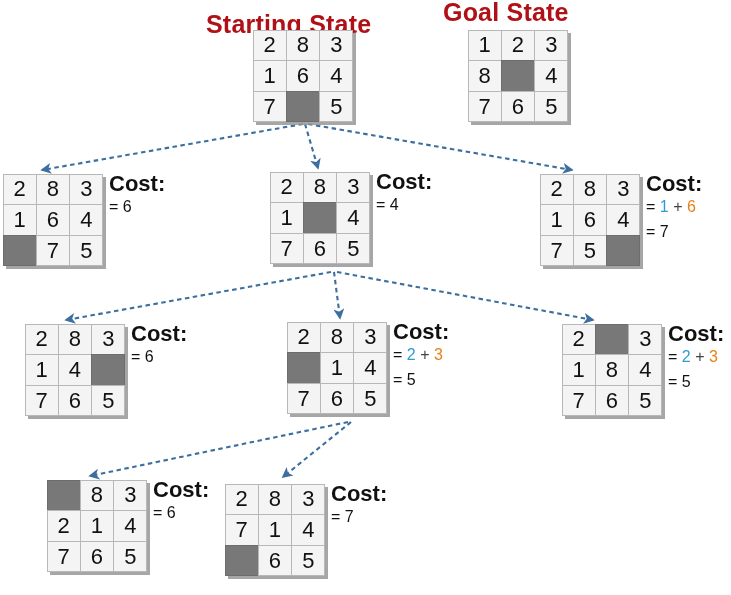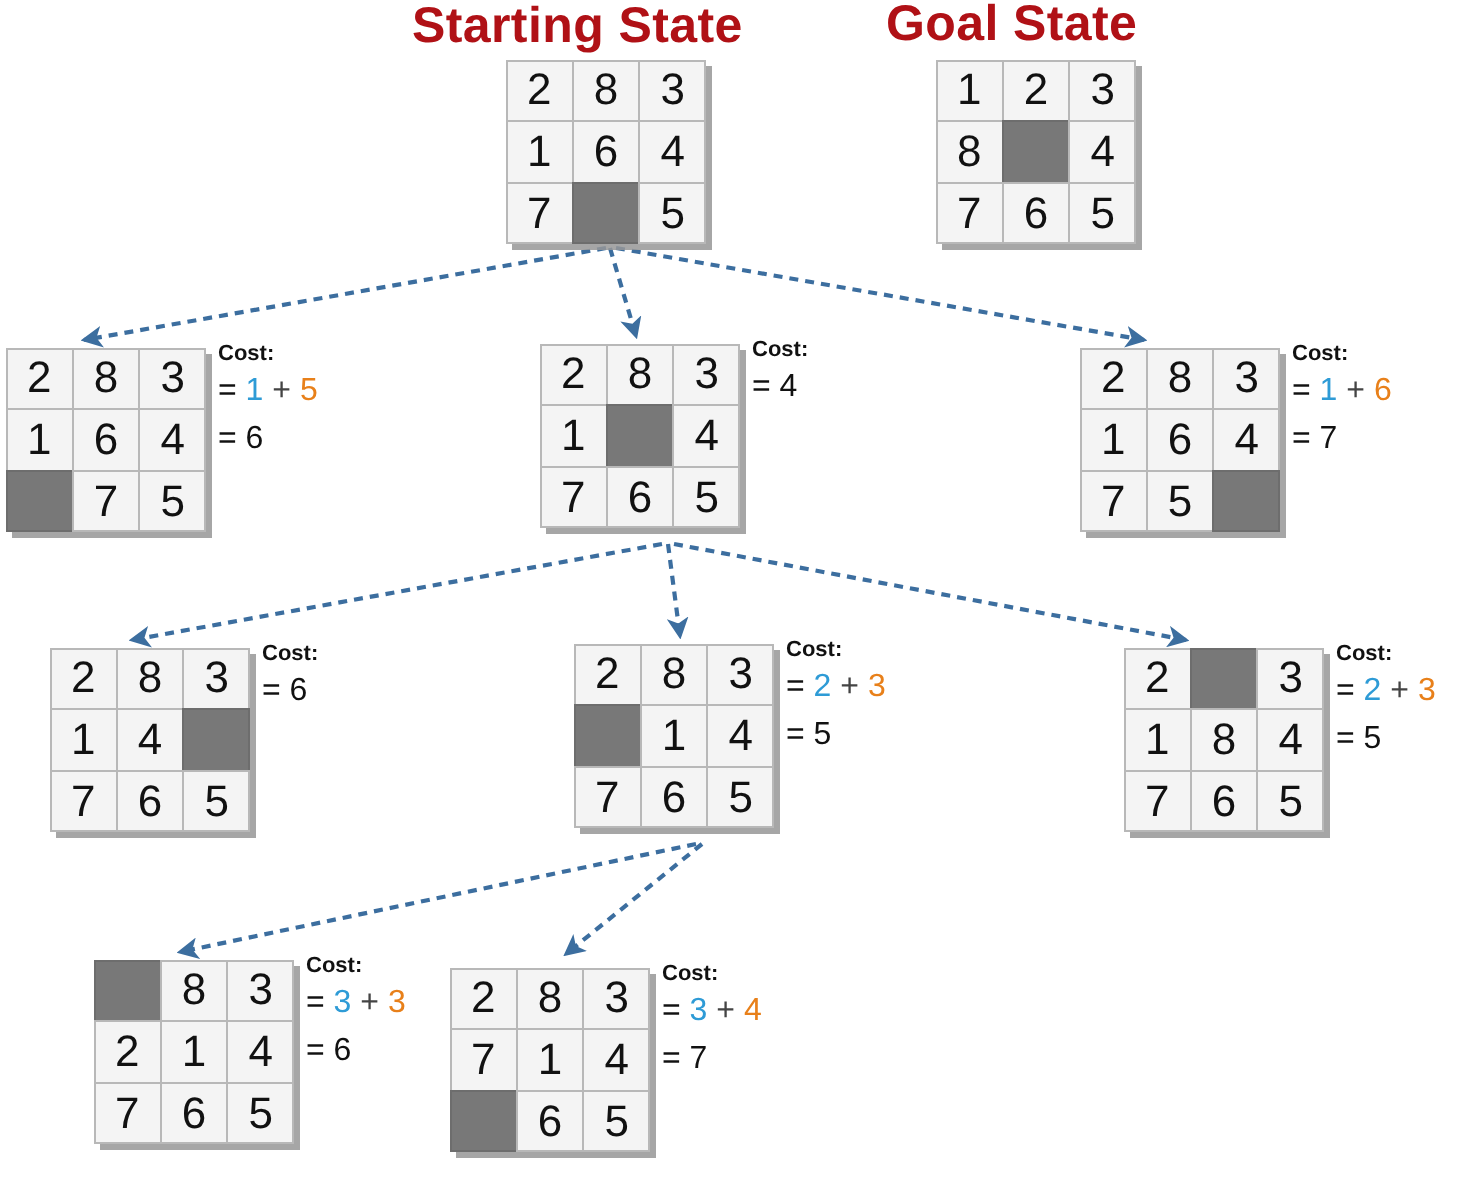--- a/index.html
+++ b/index.html
@@ -32,21 +32,21 @@
     display:flex;align-items:center;justify-content:center;
     font-size:22px;color:#111;line-height:1;
     font-family:"Liberation Sans","DejaVu Sans",sans-serif;
   }
   .cell.blank{background:#787878;border-color:#6d6d6d;color:transparent;}
 
   .cost{
     position:absolute;left:106px;top:-2px;width:120px;
   }
   .cost .clabel{
-    font-size:11px;font-weight:700;color:#111;line-height:1.05;white-space:nowrap;
+    font-size:22px;font-weight:700;color:#111;line-height:1.05;white-space:nowrap;
   }
   .cost .cline{
     font-size:16px;color:#111;line-height:1.55;white-space:nowrap;
   }
   .g{color:#2E9BD6;}
   .h{color:#E8801A;}
   .plus{color:#444;}
 </style>
 </head>
 <body>
@@ -64,21 +64,21 @@
 
     <line x1="331" y1="272" x2="66" y2="320"></line>
     <line x1="334" y1="272" x2="340" y2="318"></line>
     <line x1="337" y1="272" x2="593" y2="320"></line>
 
     <line x1="348" y1="422" x2="90" y2="476"></line>
     <line x1="351" y1="422" x2="283" y2="477"></line>
   </g>
 </svg>
 
-<div class="title" style="left:206px;top:1px;">Starting State</div>
+<div class="title" style="left:206px;top:12px;">Starting State</div>
 <div class="title" style="left:443px;top:0;">Goal State</div>
 
 <div class="node" style="left:253px;top:30px;">
   <div class="grid">
     <div class="cell">2</div>
     <div class="cell">8</div>
     <div class="cell">3</div>
     <div class="cell">1</div>
     <div class="cell">6</div>
     <div class="cell">4</div>
@@ -109,21 +109,20 @@
     <div class="cell">3</div>
     <div class="cell">1</div>
     <div class="cell">6</div>
     <div class="cell">4</div>
     <div class="cell blank"></div>
     <div class="cell">7</div>
     <div class="cell">5</div>
   </div>
   <div class="cost">
     <div class="clabel">Cost:</div>
-    <div class="cline"><span>=</span> <span class="g">1</span> <span class="plus">+</span> <span class="h">5</span></div>
     <div class="cline"><span>=</span> <span>6</span></div>
   </div>
 </div>
 
 <div class="node" style="left:270px;top:172px;">
   <div class="grid">
     <div class="cell">2</div>
     <div class="cell">8</div>
     <div class="cell">3</div>
     <div class="cell">1</div>
@@ -221,35 +220,33 @@
     <div class="cell">3</div>
     <div class="cell">2</div>
     <div class="cell">1</div>
     <div class="cell">4</div>
     <div class="cell">7</div>
     <div class="cell">6</div>
     <div class="cell">5</div>
   </div>
   <div class="cost">
     <div class="clabel">Cost:</div>
-    <div class="cline"><span>=</span> <span class="g">3</span> <span class="plus">+</span> <span class="h">3</span></div>
     <div class="cline"><span>=</span> <span>6</span></div>
   </div>
 </div>
 
 <div class="node" style="left:225px;top:484px;">
   <div class="grid">
     <div class="cell">2</div>
     <div class="cell">8</div>
     <div class="cell">3</div>
     <div class="cell">7</div>
     <div class="cell">1</div>
     <div class="cell">4</div>
     <div class="cell blank"></div>
     <div class="cell">6</div>
     <div class="cell">5</div>
   </div>
   <div class="cost">
     <div class="clabel">Cost:</div>
-    <div class="cline"><span>=</span> <span class="g">3</span> <span class="plus">+</span> <span class="h">4</span></div>
     <div class="cline"><span>=</span> <span>7</span></div>
   </div>
 </div>
 
 </body></html>

